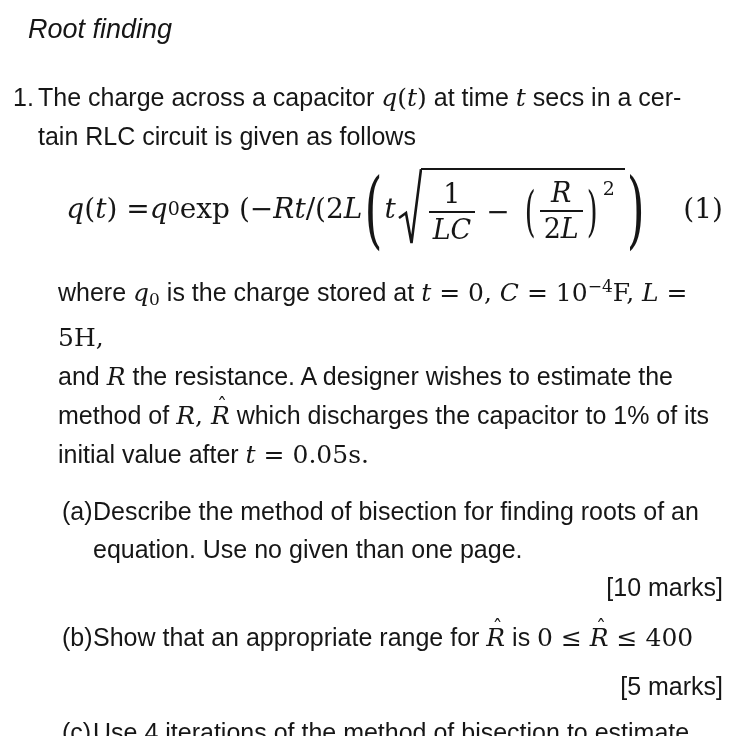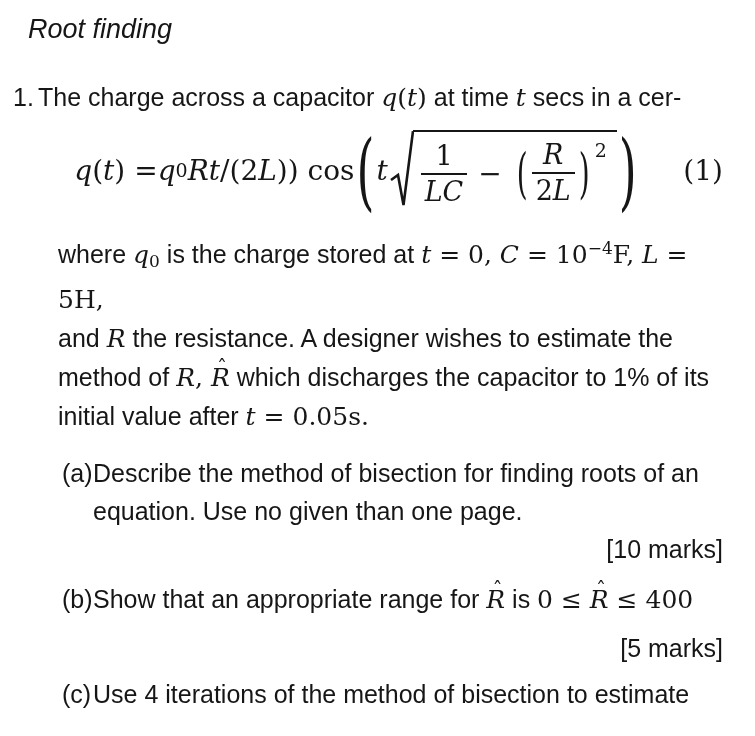--- a/index.html
+++ b/index.html
@@ -68,33 +68,34 @@
 
 <div class="page">
 
   <div class="heading">Root finding</div>
 
   <div class="item">
     <span class="item-num">1.</span>
     <div class="item-body">
 
       <div class="tline"><span class="s">The charge across a capacitor </span><span class="m">q</span><span class="r">(</span><span class="m">t</span><span class="r">)</span><span class="s"> at time </span><span class="m">t</span><span class="s"> secs in a cer-</span></div>
+      <div class="tline"><span class="s">tain RLC circuit is given as follows</span></div>
 
       <div class="eqrow">
         <div class="eq">
             <span class="m">q</span>
             <span class="r">(</span>
             <span class="m">t</span>
             <span class="r">) = </span>
             <span class="m">q</span>
             <span class="r sub">0</span>
+            <span class="r"> exp (−</span>
             <span class="m">Rt</span>
             <span class="r">/(2</span>
             <span class="m">L</span>
-            <span class="r">)) cos</span>
             <span class="bp">(</span>
             <span class="m">t</span>
             <span class="sqrt">
               <svg class="rad" viewBox="0 0 24 80" preserveAspectRatio="none">
                 <path d="M1 50 L8 45 L13.5 75 L23 1.2" stroke="#161616" stroke-width="2.6" fill="none" vector-effect="non-scaling-stroke"></path>
               </svg>
               <span class="radicand">
                 <span class="frac">
                   <span class="nrow r">1</span>
                   <span class="bar"></span>

